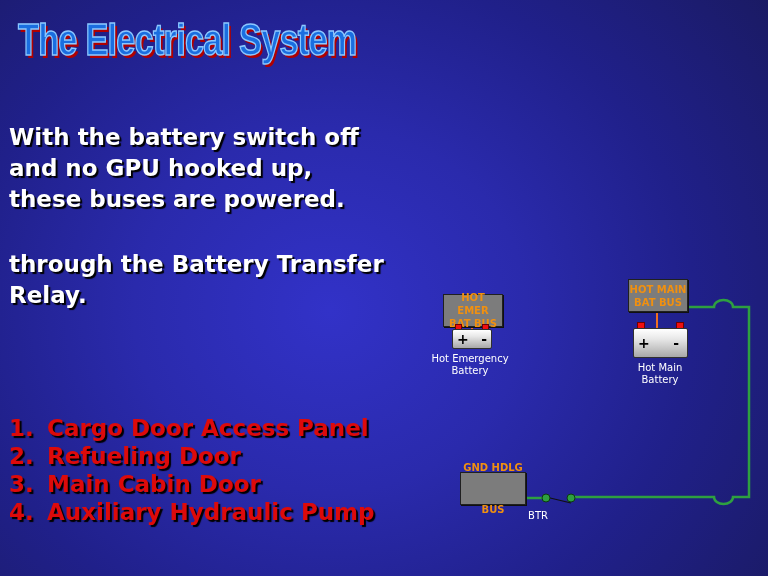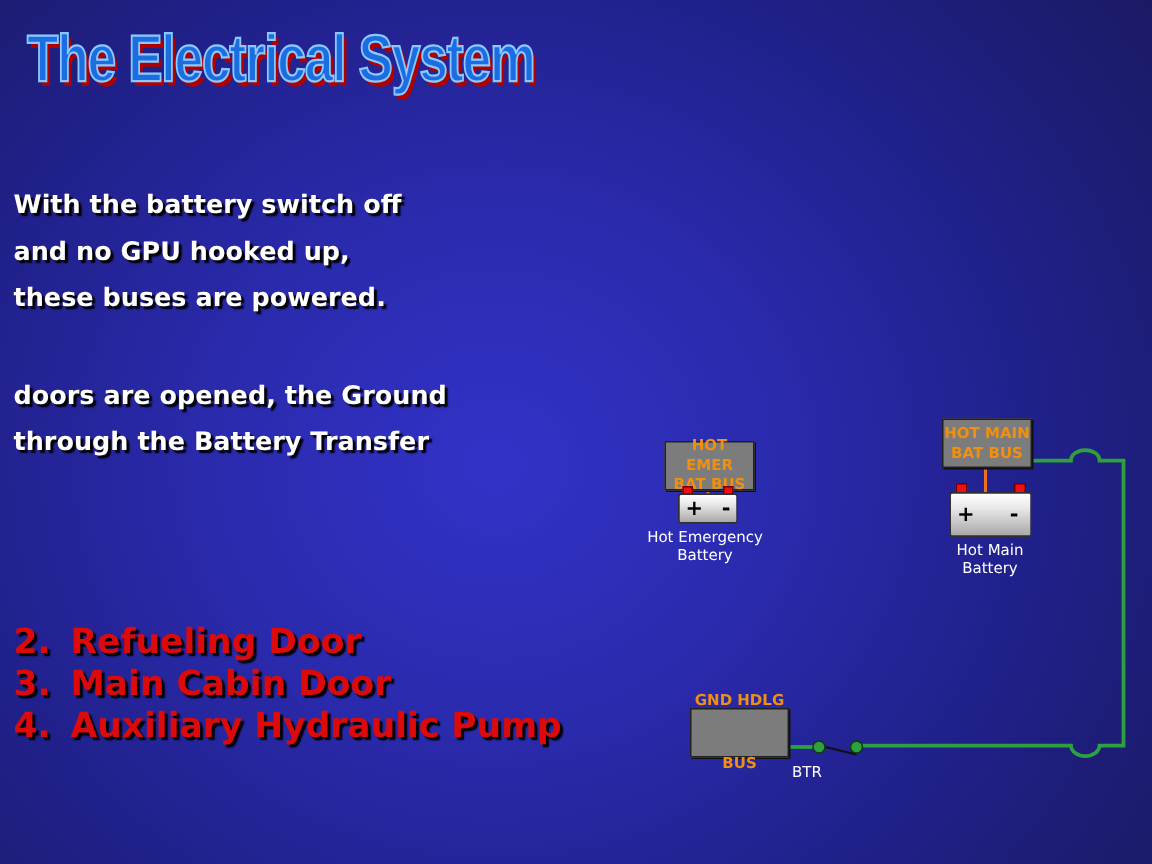--- a/index.html
+++ b/index.html
@@ -13,21 +13,21 @@
     font-family: "Liberation Sans", sans-serif; font-weight: bold;
     font-size: 44px; letter-spacing: -1px;
     color: #1a6ee0;
     transform: scaleX(0.78); transform-origin: left top;
     -webkit-text-stroke: 1.5px #8cc8ff;
     text-shadow: 3px 3px 0 #b00000;
     line-height: 52px; white-space: nowrap;
   }
   .body-text {
     position: absolute; left: 9px; color: #ffffff; font-weight: bold;
-    font-size: 17px; line-height: 31px;
+    font-size: 23px; line-height: 31px;
     text-shadow: 2px 2px 1px #000000;
     font-family: "DejaVu Sans", sans-serif;
   }
   .para1 { top: 122px; }
   .para2 { top: 249px; }
   .list { position: absolute; left: 9px; top: 414px; margin: 0; padding: 0; list-style: none; }
   .list li {
     color: #dd0a0a; font-weight: bold; font-size: 23px; line-height: 28px;
     text-shadow: 2px 2px 1px #000000; white-space: nowrap;
   }
@@ -54,25 +54,26 @@
 
 <div class="title">The Electrical System</div>
 
 <div class="body-text para1">
   <div>With the battery switch off</div>
   <div>and no GPU hooked up,</div>
   <div>these buses are powered.</div>
 </div>
 
 <div class="body-text para2">
-  <div>doors are opened, the Ground</div>
   <div>through the Battery Transfer</div>
+  <div>Relay.</div>
 </div>
 
 <ul class="list">
+  <li><span class="num">1.</span><span>Cargo Door Access Panel</span></li>
   <li><span class="num">2.</span><span>Refueling Door</span></li>
   <li><span class="num">3.</span><span>Main Cabin Door</span></li>
   <li><span class="num">4.</span><span>Auxiliary Hydraulic Pump</span></li>
 </ul>
 
 <svg class="wires" width="768" height="576">
 
   <line x1="472" y1="311" x2="472" y2="329" stroke="#f07020" stroke-width="2"></line>
   <line x1="657" y1="311" x2="657" y2="328" stroke="#f07020" stroke-width="2"></line>
 

